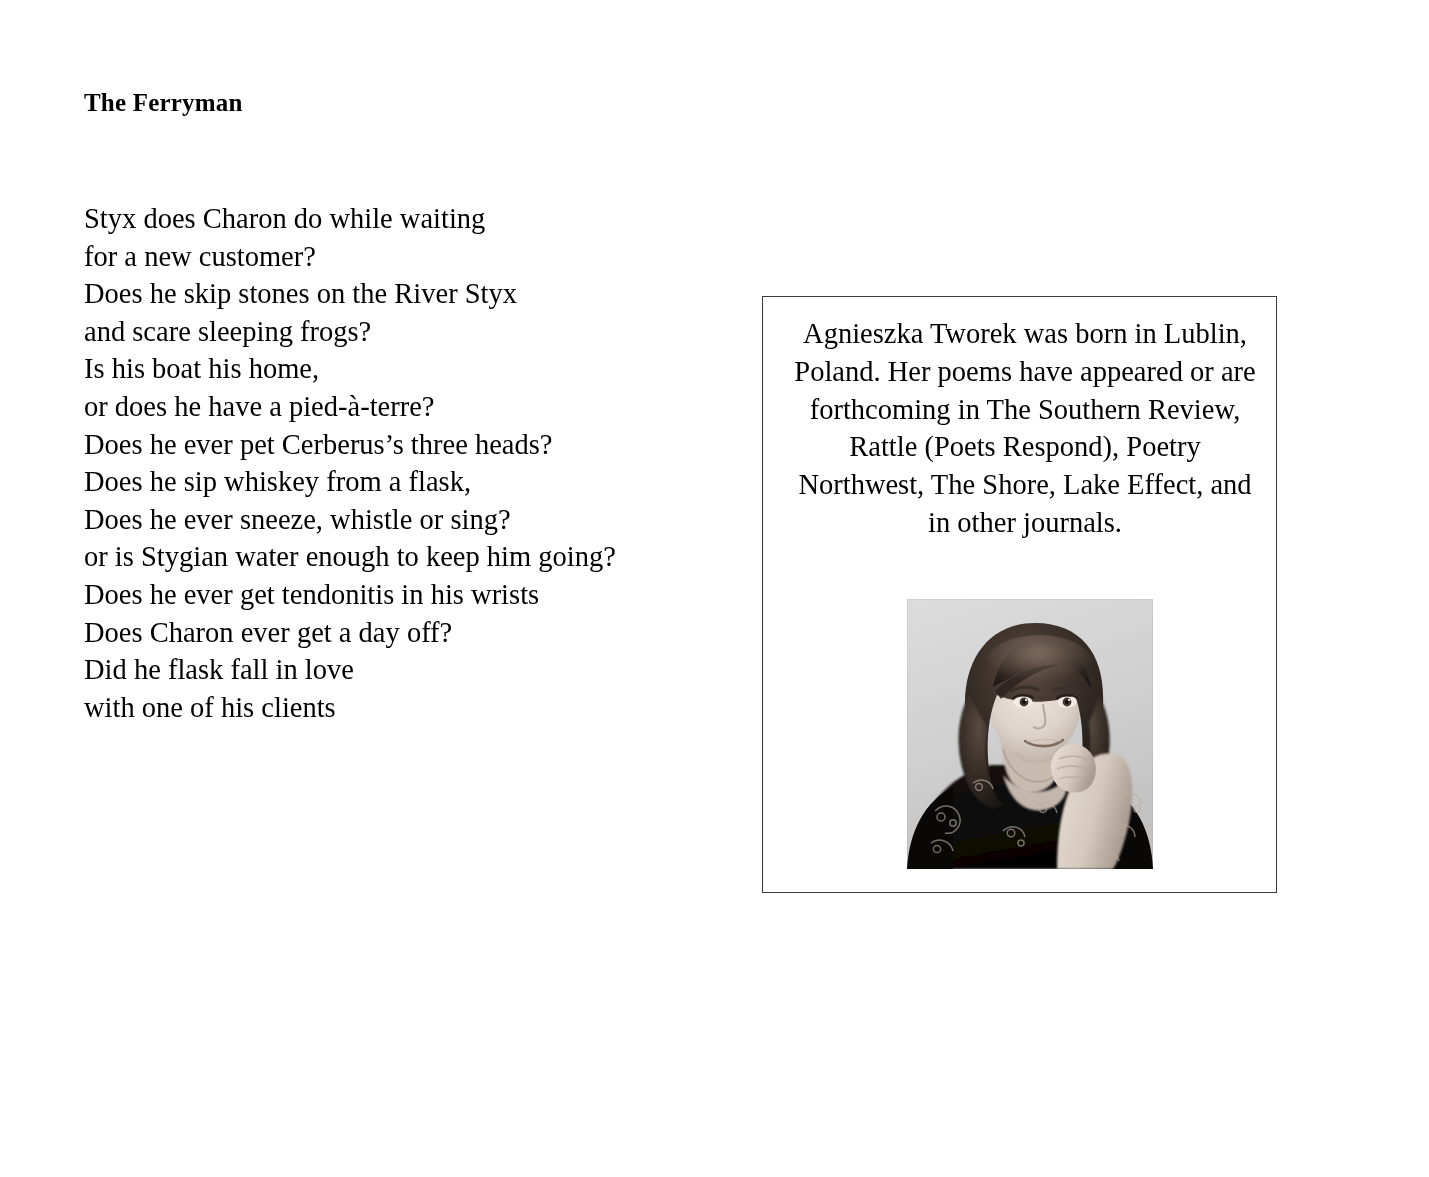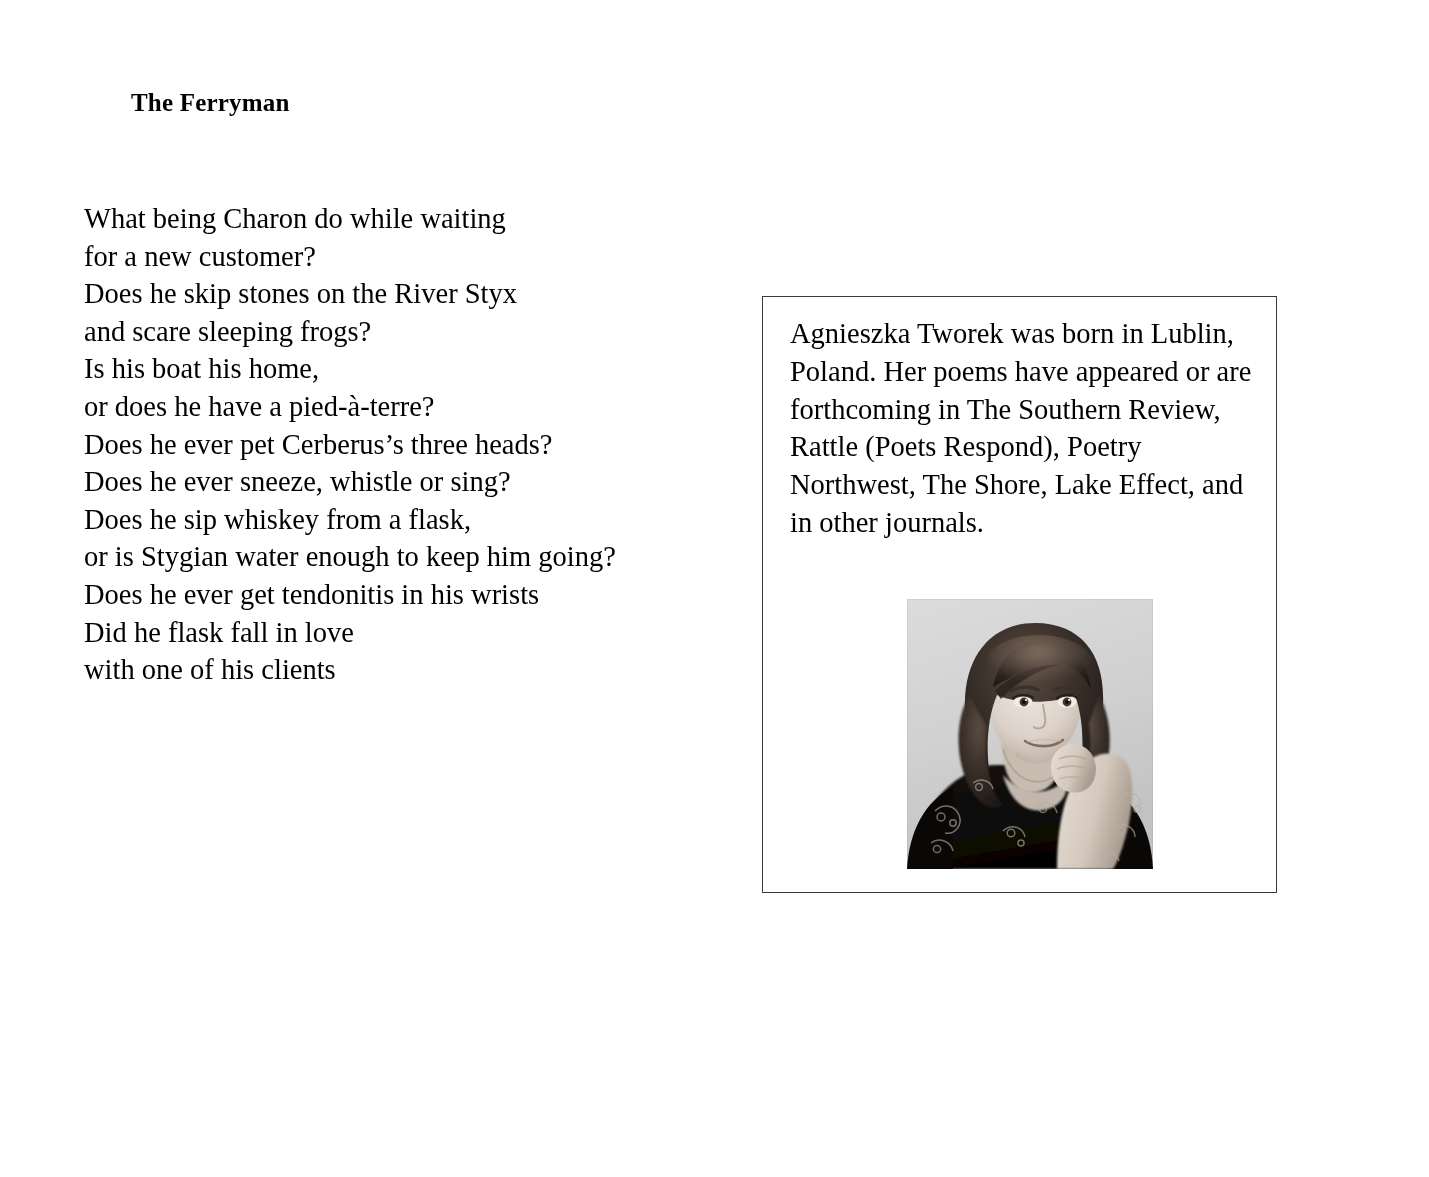--- a/index.html
+++ b/index.html
@@ -24,21 +24,20 @@
   
   .poem-title {
     position: absolute;
     left: 84px;
     top: 88px;
     font-size: 25px;
     font-weight: bold;
     letter-spacing: 0.2px;
     line-height: 30px;
     white-space: nowrap;
-    margin-left: 47px;
   }
 
   .poem-body {
     position: absolute;
     left: 84px;
     top: 200px;
     width: 660px;
   }
 
   .poem-line {
@@ -50,20 +49,21 @@
   
   .bio-box {
     position: absolute;
     left: 762px;
     top: 296px;
     width: 515px;
     height: 597px;
     border: 1px solid #3a3a3a;
     box-sizing: border-box;
     background: #ffffff;
+    text-align: center;
   }
 
   .bio-text {
     position: absolute;
     left: 27px;
     top: 18px;
     width: 470px;
     font-size: 28.5px;
     line-height: 37.8px;
   }
@@ -83,31 +83,32 @@
   }
 </style>
 </head>
 <body>
 
 <div class="page">
 
   <div class="poem-title">The Ferryman</div>
 
   <div class="poem-body">
-    <div class="poem-line">What being Charon do while waiting</div>
+    <div class="poem-line">Styx does Charon do while waiting</div>
     <div class="poem-line">for a new customer?</div>
     <div class="poem-line">Does he skip stones on the River Styx</div>
     <div class="poem-line">and scare sleeping frogs?</div>
     <div class="poem-line">Is his boat his home,</div>
     <div class="poem-line">or does he have a pied-à-terre?</div>
     <div class="poem-line">Does he ever pet Cerberus’s three heads?</div>
+    <div class="poem-line">Does he sip whiskey from a flask,</div>
     <div class="poem-line">Does he ever sneeze, whistle or sing?</div>
-    <div class="poem-line">Does he sip whiskey from a flask,</div>
     <div class="poem-line">or is Stygian water enough to keep him going?</div>
     <div class="poem-line">Does he ever get tendonitis in his wrists</div>
+    <div class="poem-line">Does Charon ever get a day off?</div>
     <div class="poem-line">Did he flask fall in love</div>
     <div class="poem-line">with one of his clients</div>
   </div>
 
   <div class="bio-box">
 
     <div class="bio-text">Agnieszka Tworek was born in Lublin, Poland. Her poems have appeared or are forthcoming in The Southern Review, Rattle (Poets Respond), Poetry Northwest, The Shore, Lake Effect, and in other journals.</div>
 
     <div class="bio-photo-wrap">
       <svg class="bio-photo" viewBox="0 0 246 270" preserveAspectRatio="none">

